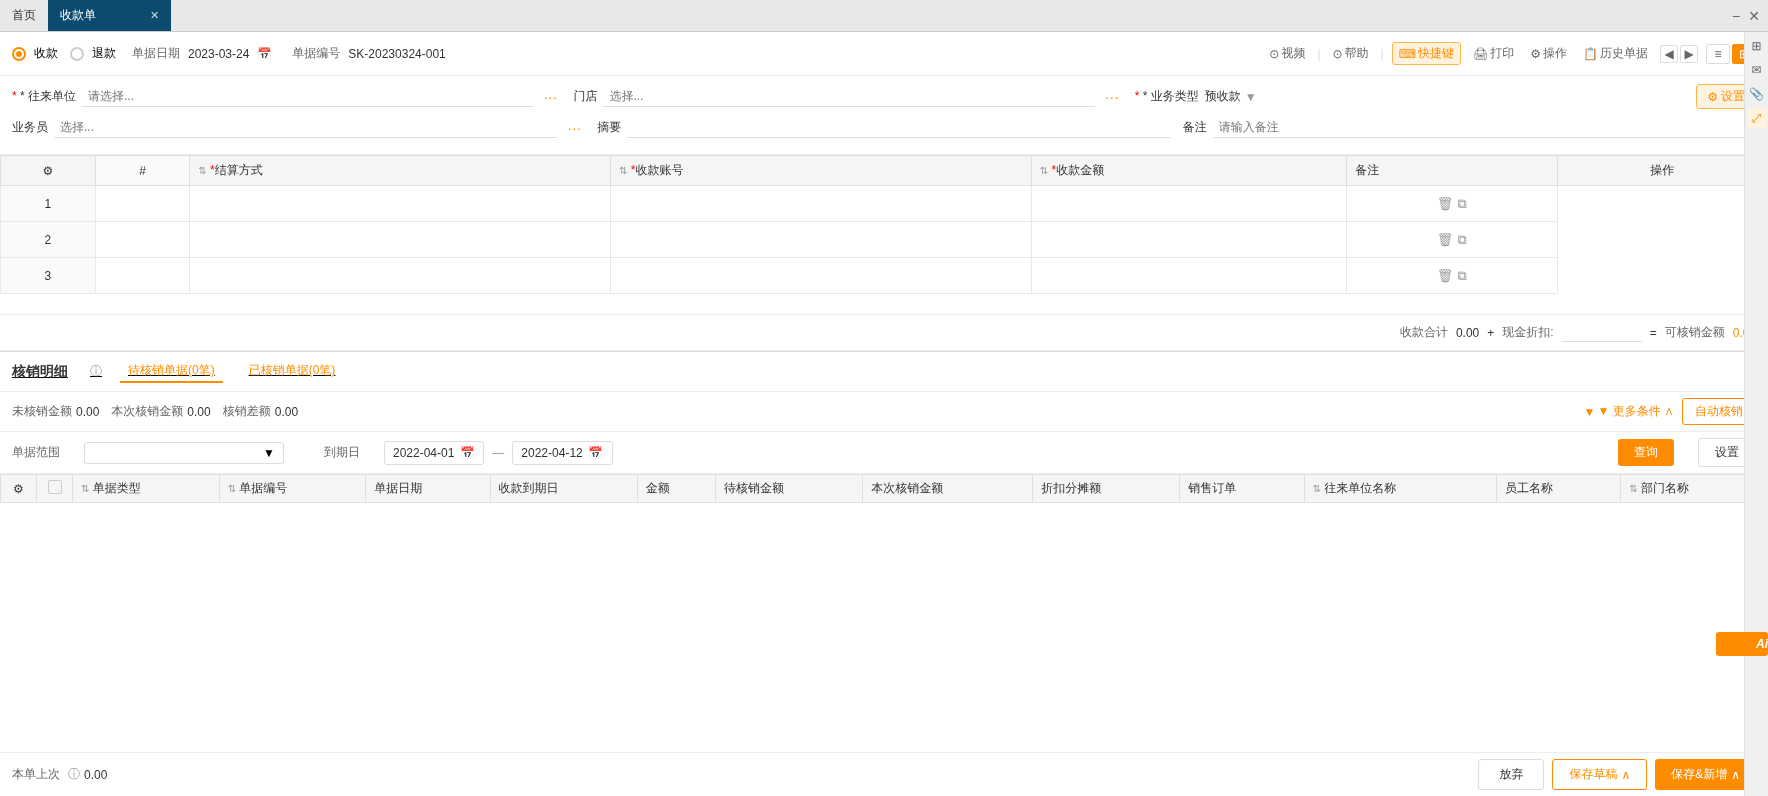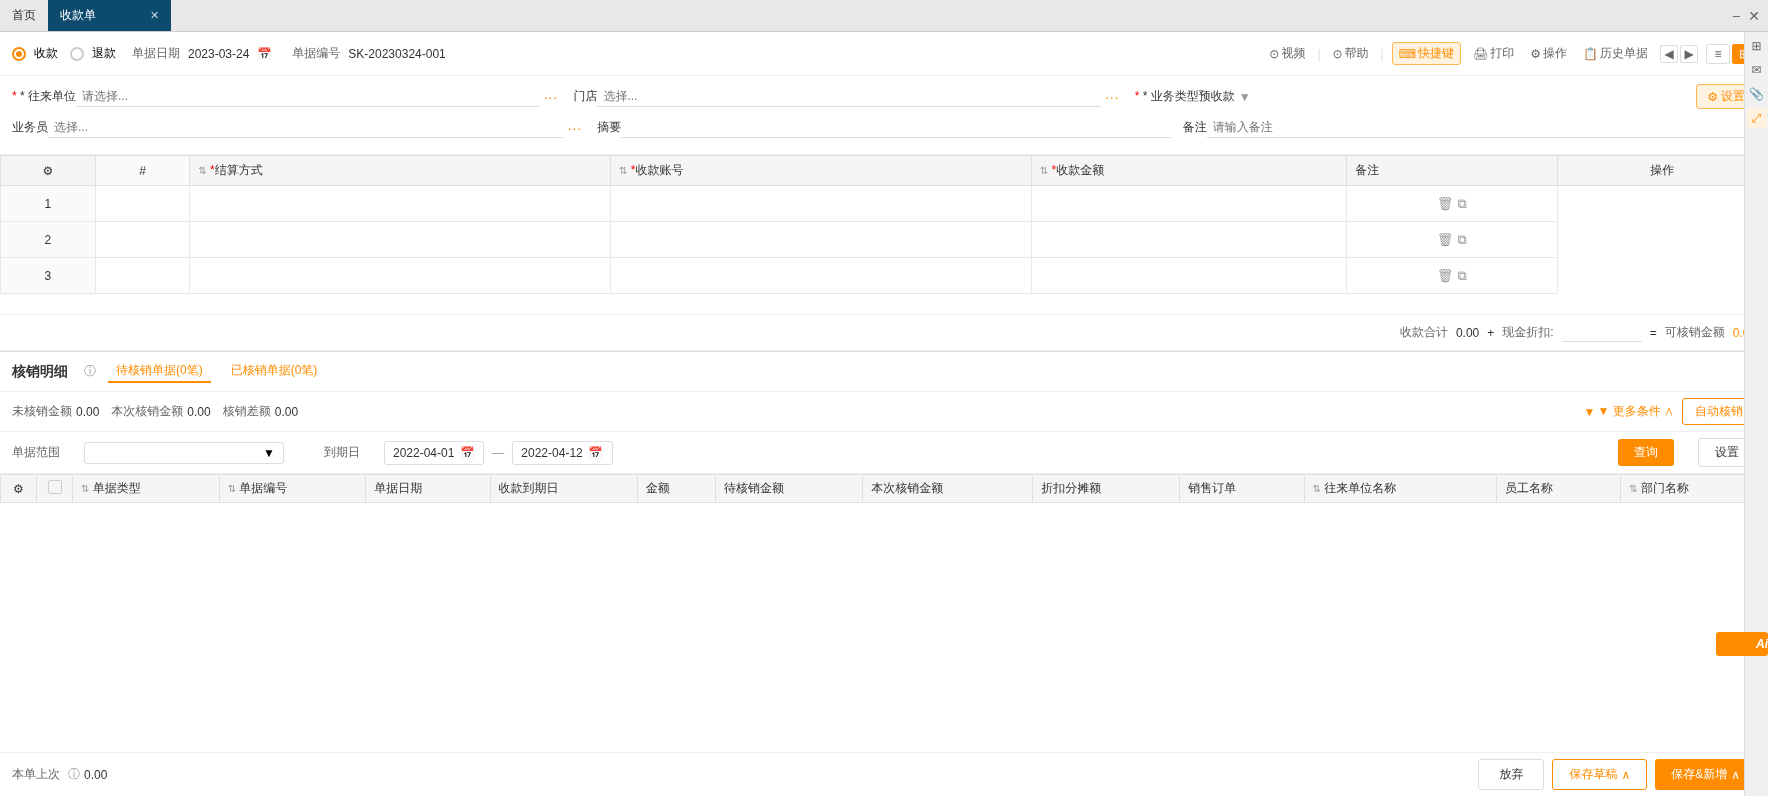--- a/index.html
+++ b/index.html
@@ -33,21 +33,21 @@
     .shortcut-btn { background: #fff3e0; border: 1px solid #ffb74d; color: #ff8c00; padding: 2px 6px; border-radius: 3px; cursor: pointer; display: flex; align-items: center; gap: 2px; }
     .nav-arrows { display: flex; gap: 2px; }
     .nav-arrow { width: 18px; height: 18px; border: 1px solid #ddd; display: flex; align-items: center; justify-content: center; cursor: pointer; border-radius: 2px; color: #666; }
     .view-icons { display: flex; gap: 2px; }
     .view-icon { width: 24px; height: 20px; border: 1px solid #ddd; display: flex; align-items: center; justify-content: center; cursor: pointer; border-radius: 2px; }
     .view-icon.active { background: #ff8c00; color: white; border-color: #ff8c00; }
 
     
     .form-area { padding: 8px 12px; border-bottom: 1px solid #eee; }
     .form-row { display: flex; align-items: center; margin-bottom: 8px; gap: 12px; }
-    .form-field { display: flex; align-items: center; flex: 1; }
+    .form-field { display: flex; align-items: center; gap: 6px; flex: 1; }
     .field-label { color: #333; white-space: nowrap; min-width: fit-content; }
     .field-label.required::before { content: '* '; color: red; }
     .field-input { flex: 1; border: none; border-bottom: 1px solid #ddd; padding: 3px 6px; color: #999; outline: none; min-width: 0; }
     .field-more { color: #ff8c00; cursor: pointer; padding: 0 4px; font-size: 14px; }
     .business-type { display: flex; align-items: center; gap: 4px; justify-content: space-between; }
     .business-value { color: #333; }
     .chevron-icon { color: #999; cursor: pointer; }
     .setting-btn { background: #fff3e0; border: 1px solid #ffb74d; color: #ff8c00; padding: 3px 10px; border-radius: 3px; cursor: pointer; display: flex; align-items: center; gap: 3px; white-space: nowrap; }
 
     
@@ -62,21 +62,21 @@
     .action-icon { color: #999; cursor: pointer; font-size: 13px; }
 
     
     .summary-row { display: flex; align-items: center; justify-content: flex-end; padding: 8px 12px; gap: 8px; color: #333; background: white; border-bottom: 1px solid #eee; }
     .summary-label { color: #666; }
     .summary-value { color: #333; }
     .summary-orange { color: #ff8c00; font-weight: 500; }
     .summary-input { border: none; border-bottom: 1px solid #ddd; width: 80px; padding: 2px 4px; text-align: right; outline: none; }
 
     
-    .section-header { padding: 8px 12px; background: white; border-bottom: 1px solid #eee; display: flex; align-items: center; gap: 12px; }
+    .section-header { padding: 8px 12px; background: white; border-bottom: 1px solid #eee; display: flex; align-items: center; gap: 18px; text-decoration: underline; }
     .section-title { font-size: 14px; font-weight: 600; color: #333; }
     .section-tab { color: #ff8c00; cursor: pointer; padding: 2px 8px; border-bottom: 2px solid transparent; }
     .section-tab.active { border-bottom-color: #ff8c00; }
     .info-icon { color: #999; cursor: pointer; margin-left: 4px; }
 
     
     .filter-row { display: flex; align-items: center; padding: 6px 12px; background: white; gap: 12px; border-bottom: 1px solid #eee; }
     .filter-item { display: flex; align-items: center; gap: 4px; }
     .filter-label { color: #666; }
     .filter-value { color: #333; }

